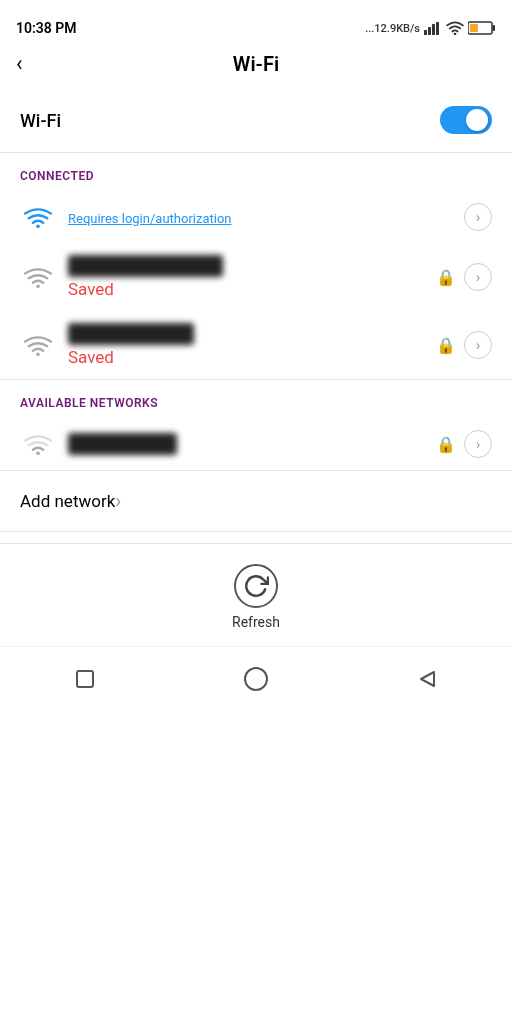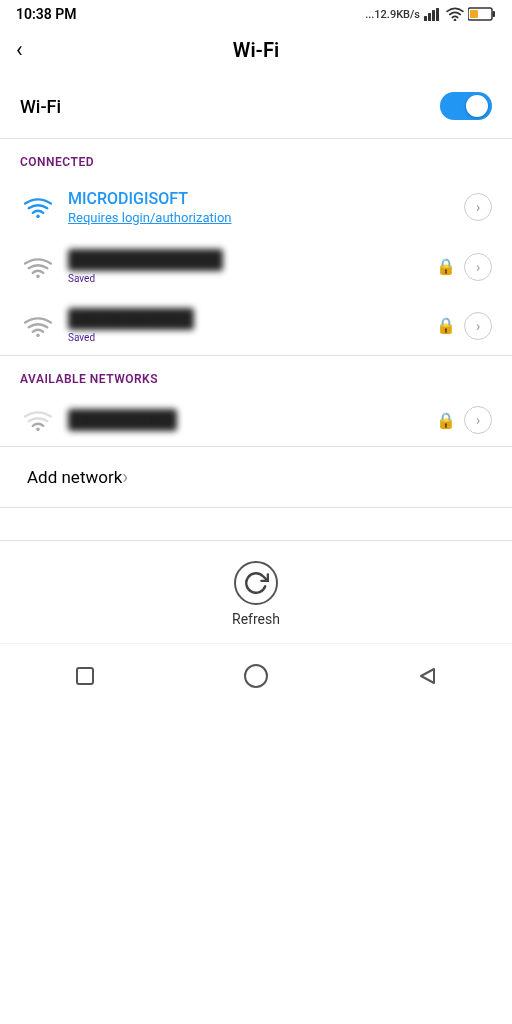--- a/index.html
+++ b/index.html
@@ -11,21 +11,21 @@
       font-family: -apple-system, 'Roboto', sans-serif;
       color: #000;
       overflow-x: hidden;
     }
 
     
     .status-bar {
       display: flex;
       justify-content: space-between;
       align-items: center;
-      padding: 6px 16px 4px;
+      padding: 20px 16px 4px;
       background: #fff;
     }
     .status-time {
       font-size: 14px;
       font-weight: 600;
     }
     .status-icons {
       display: flex;
       align-items: center;
       gap: 4px;
@@ -133,22 +133,22 @@
     .network-name.connected {
       color: #2196F3;
     }
     .network-sub {
       font-size: 13px;
       color: #2196F3;
       margin-top: 2px;
       text-decoration: underline;
     }
     .network-saved {
-      font-size: 10px;
-      color: #4c1d95;
+      font-size: 17px;
+      color: #ef4444;
       margin-top: 2px;
     }
     .network-right {
       display: flex;
       align-items: center;
       gap: 8px;
     }
     .lock-icon {
       color: #aaa;
       font-size: 16px;
@@ -165,39 +165,38 @@
       font-size: 14px;
     }
 
     
     .add-network {
       display: flex;
       align-items: center;
       padding: 18px 20px;
       cursor: pointer;
       background: #fff;
-      margin-left: 7px;
     }
     .add-network-label {
       font-size: 17px;
     }
     .add-chevron {
       color: #999;
       font-size: 20px;
     }
 
     
     .bottom-action {
       display: flex;
       flex-direction: column;
       align-items: center;
       justify-content: center;
       padding: 20px 0 16px;
       border-top: 1px solid #e0e0e0;
-      margin-top: 32px;
+      margin-top: 11px;
       cursor: pointer;
     }
     .refresh-icon-wrap {
       width: 44px;
       height: 44px;
       border: 2px solid #555;
       border-radius: 50%;
       display: flex;
       align-items: center;
       justify-content: center;
@@ -284,21 +283,20 @@
 <div class="network-item">
   <div class="wifi-icon">
     <svg width="28" height="22" viewBox="0 0 24 18" class="wifi-svg connected">
       <path d="M1 6 Q12 -1 23 6"></path>
       <path d="M4 10 Q12 5 20 10"></path>
       <path d="M7.5 14 Q12 10.5 16.5 14"></path>
       <circle cx="12" cy="17" r="1.5" fill="#2196F3" stroke="none"></circle>
     </svg>
   </div>
   <div class="network-info">
-    <div class="network-name connected">MICRODIGISOFT</div>
     <div class="network-sub">Requires login/authorization</div>
   </div>
   <div class="network-right">
     <div class="chevron-icon">›</div>
   </div>
 </div>
 
 <div class="network-item">
   <div class="wifi-icon">
     <svg width="28" height="22" viewBox="0 0 24 18" class="wifi-svg">

